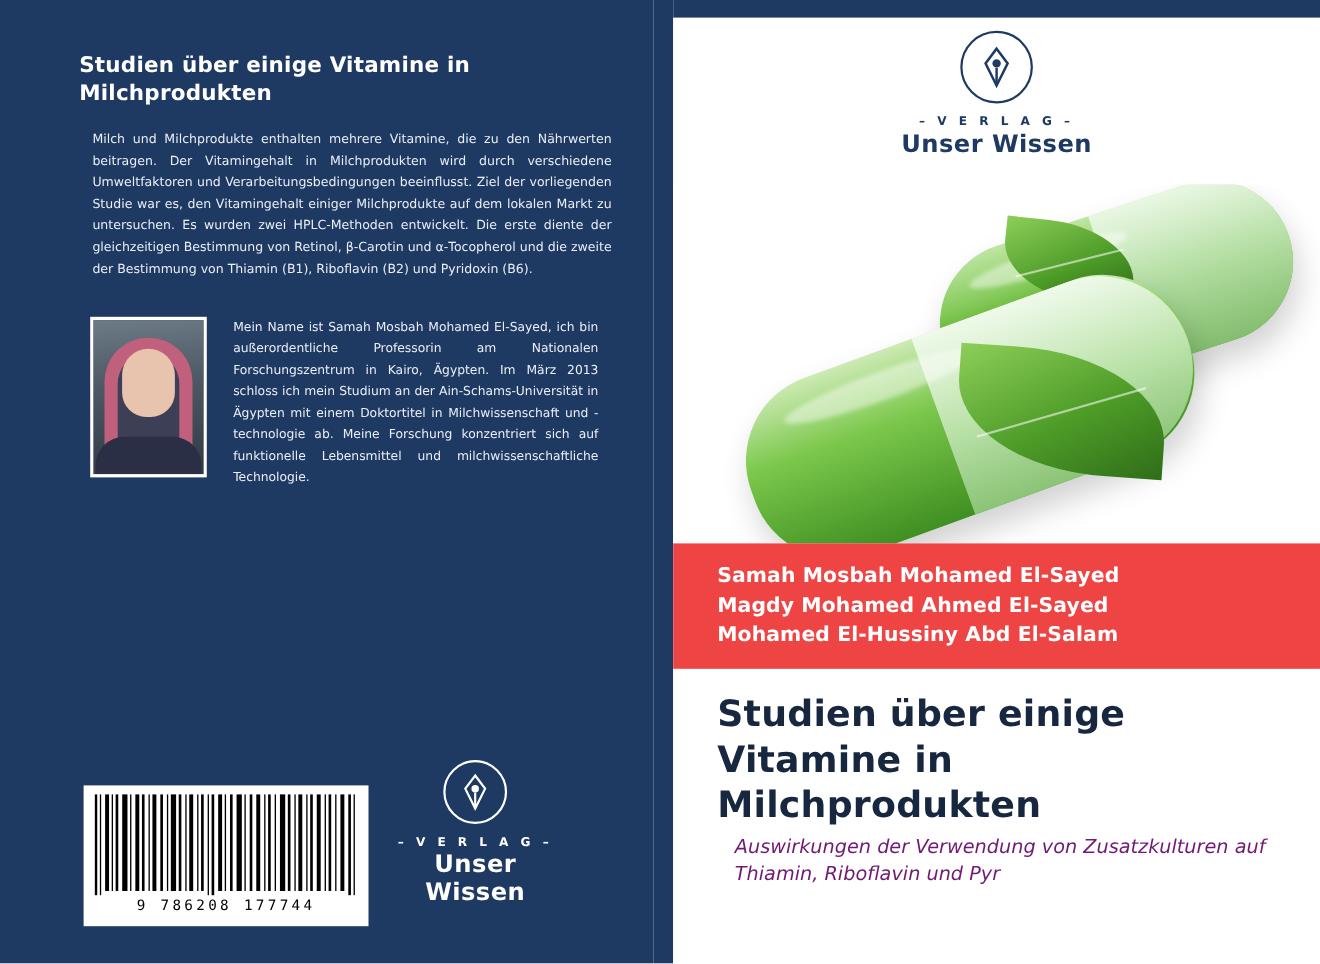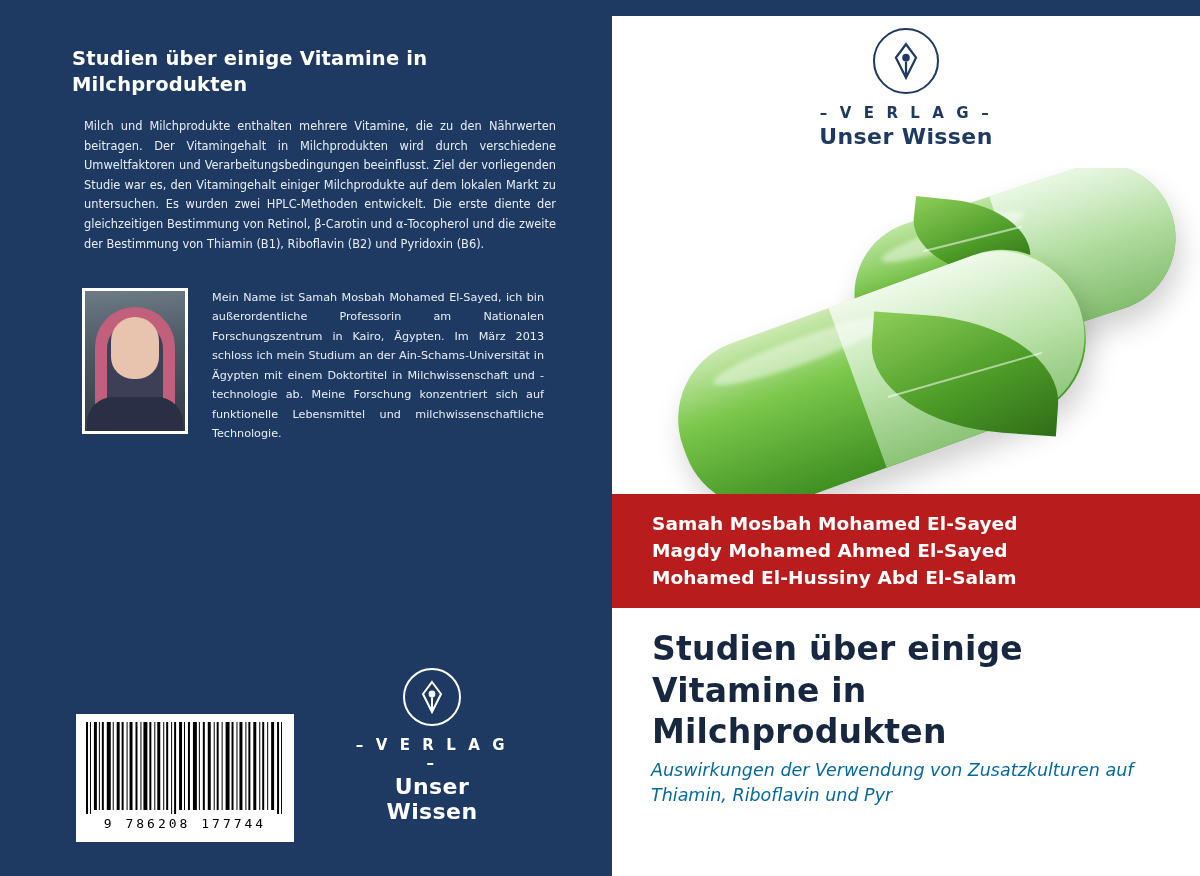--- a/index.html
+++ b/index.html
@@ -128,21 +128,21 @@
     line-height: 1.74;
     text-align: justify;
     width: 332px;
   }
 
   
   .barcode-box {
     position: absolute;
     left: 76px;
     bottom: 34px;
-    width: 218px;
+    width: 259px;
     height: 128px;
     background: #ffffff;
     padding: 8px 10px 4px 10px;
     box-sizing: border-box;
   }
   .barcode-bars {
     width: 100%;
     height: 92px;
     display: block;
   }
@@ -178,21 +178,21 @@
     border-color: #1e3a63;
   }
   .logo-mark {
     position: absolute;
     left: 50%;
     top: 50%;
     transform: translate(-50%, -50%);
   }
   .pub-verlag {
     margin-top: 10px;
-    font-size: 15px;
+    font-size: 11px;
     letter-spacing: 3.6px;
     font-weight: bold;
   }
   .pub-name {
     margin-top: 2px;
     font-size: 22px;
     font-weight: bold;
     letter-spacing: 0.4px;
   }
 
@@ -307,21 +307,21 @@
     background: rgba(255,255,255,0.45);
     filter: blur(2px);
   }
 
   .authors-band {
     position: absolute;
     left: 0;
     top: 494px;
     width: 588px;
     height: 114px;
-    background: #b91c1c;
+    background: #ef4444;
     color: #ffffff;
     padding: 16px 40px 0 40px;
     box-sizing: border-box;
   }
   .author-line {
     font-size: 18.5px;
     font-weight: bold;
     line-height: 1.47;
     letter-spacing: 0.1px;
   }
@@ -331,24 +331,24 @@
     top: 628px;
     width: 520px;
     color: #17273f;
     font-size: 33px;
     font-weight: bold;
     line-height: 1.26;
     letter-spacing: 0.2px;
   }
   .front-subtitle {
     position: absolute;
-    left: 39px;
+    left: 56px;
     top: 758px;
     width: 524px;
-    color: #0369a1;
+    color: #701a75;
     font-size: 17.5px;
     font-style: italic;
     line-height: 1.42;
   }
 </style>
 </head>
 <body>
 
 <div class="cover">
 

